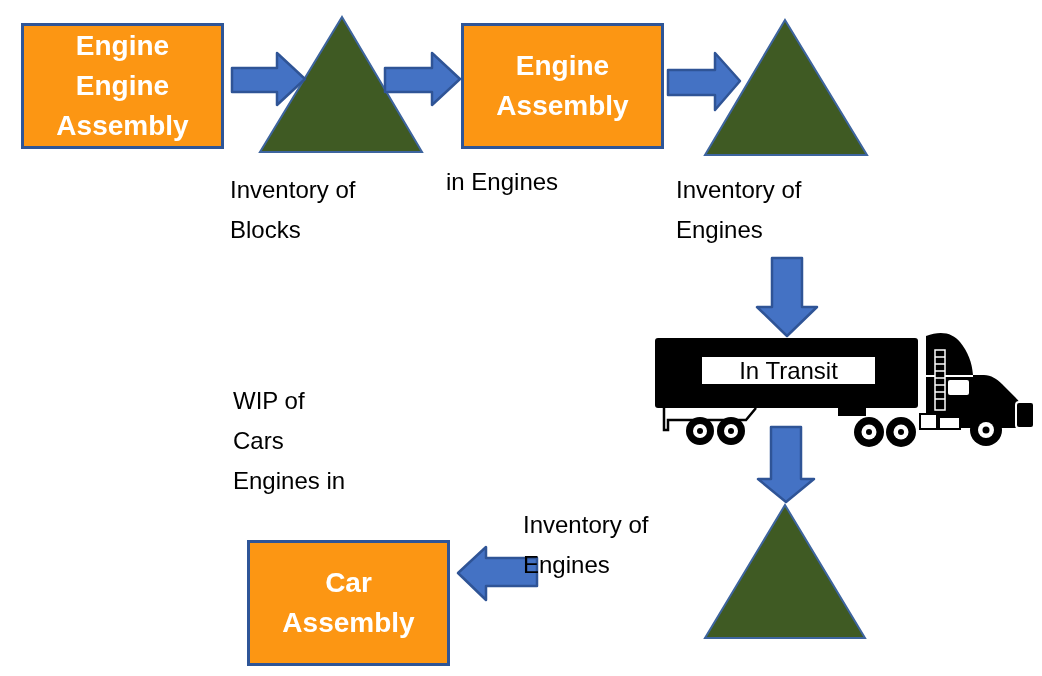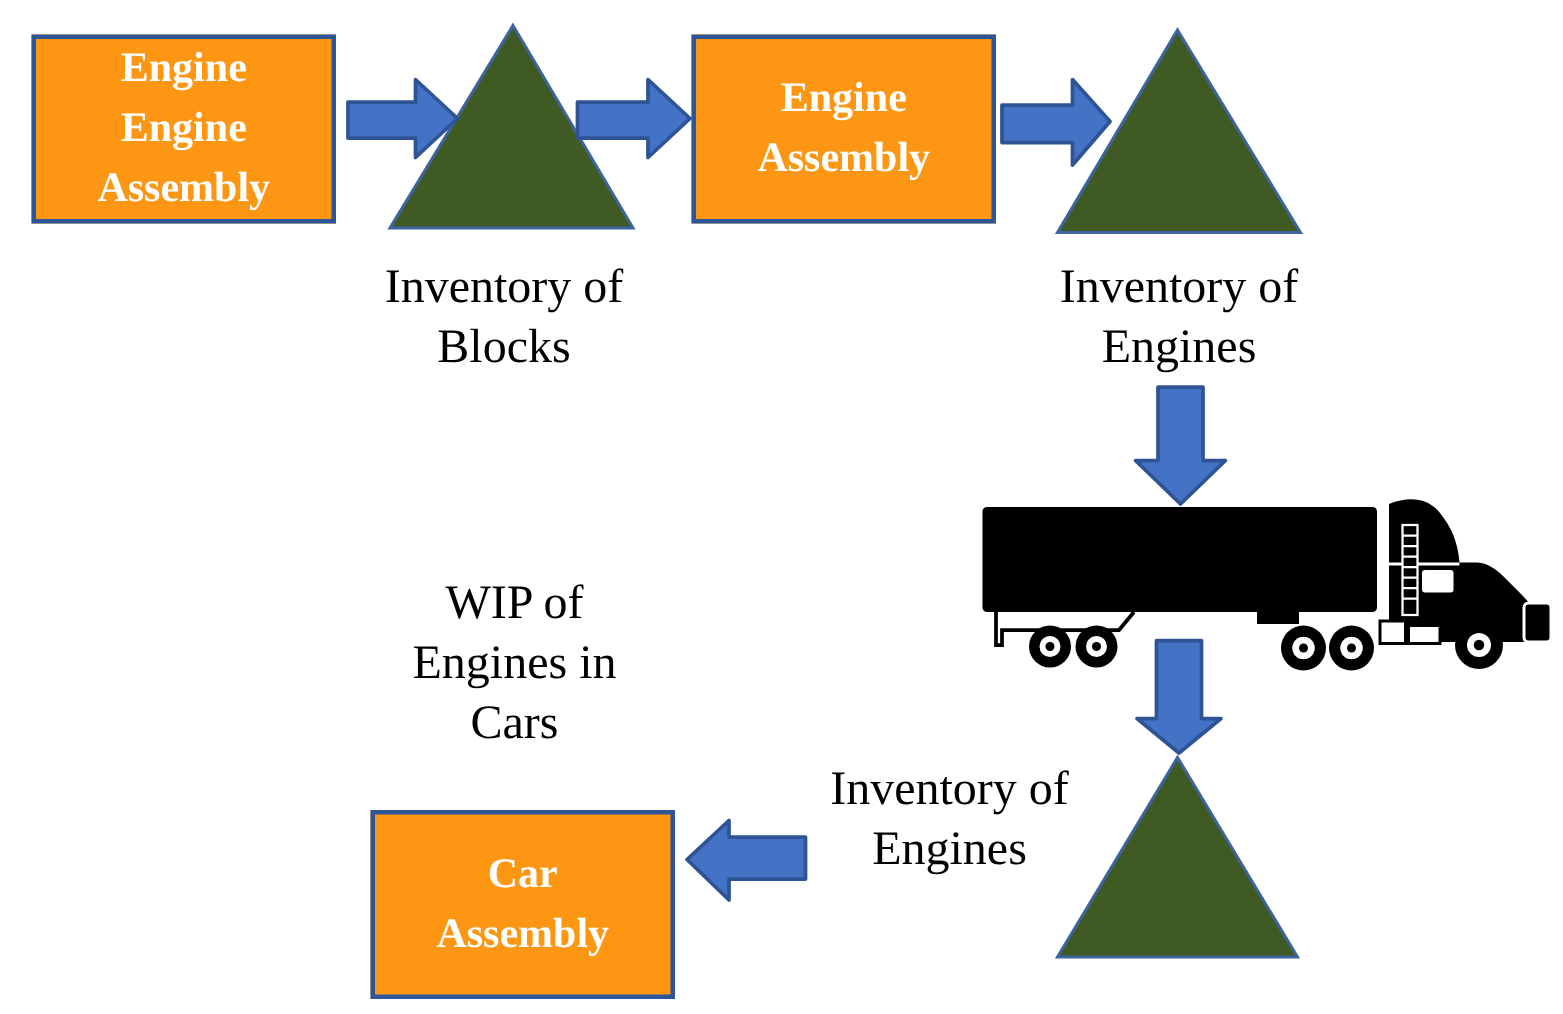--- a/index.html
+++ b/index.html
@@ -5,38 +5,38 @@
   :root{
     --box-fill:#FC9613; --box-border:#2E5597; --box-text:#FFFFFF;
     --triangle-fill:#3F5A23; --triangle-border:#3D649E;
     --arrow-fill:#4472C4; --arrow-border:#2F5496;
     --label-text:#000000; --truck-color:#000000; --background:#FFFFFF;
   }
   html,body{margin:0;padding:0;background:#fff;}
   .canvas{
     position:relative; width:1042px; height:676px;
     background:var(--background);
-    font-family:Liberation Serif, serif;
+    font-family:Liberation Sans, sans-serif;
     overflow:hidden;
   }
   .pbox{
     position:absolute; width:203px; height:126px; box-sizing:border-box;
     background:var(--box-fill); border:3px solid var(--box-border);
     display:flex; flex-direction:column; justify-content:center; align-items:center;
   }
   .bline{
     color:var(--box-text); font-weight:bold; font-size:28px; line-height:40px;
     text-align:center; white-space:nowrap;
   }
   .shape{position:absolute; display:block;}
   .tri polygon{fill:var(--triangle-fill); stroke:var(--triangle-border); stroke-width:2;}
   .arrow polygon{fill:var(--arrow-fill); stroke:var(--arrow-border); stroke-width:2.5; stroke-linejoin:round;}
   .dlabel{
-    position:absolute; text-align:center; color:var(--label-text);
-    font-size:32px; line-height:40px; white-space:nowrap;
+    position:absolute; text-align:left; color:var(--label-text);
+    font-size:24px; line-height:40px; white-space:nowrap;
   }
   .transit-sign{
     position:absolute; left:700px; top:355px; width:177px; height:31px; box-sizing:border-box;
     background:#fff; border:2px solid #000;
     display:flex; align-items:center; justify-content:center;
     font-size:24px; color:#000; white-space:nowrap;
   }
   .t-black{fill:var(--truck-color);}
   .t-outline{fill:none; stroke:var(--truck-color); stroke-width:2.5;}
   .t-white-box{fill:#fff; stroke:var(--truck-color); stroke-width:2;}
@@ -138,38 +138,40 @@
         <circle class="t-black" cx="251" cy="102" r="3"></circle>
     </g>
 
     <g>
       <circle class="t-black" cx="336" cy="100" r="16"></circle>
         <circle cx="336" cy="100" r="8" fill="#fff"></circle>
         <circle class="t-black" cx="336" cy="100" r="3.5"></circle>
     </g>
   </svg>
 
+  <div class="transit-sign">In Transit</div>
 
   <div class="dlabel" style="left:230px; top:170px; width:212px;">
     <div>Inventory of</div>
     <div>Blocks</div>
   </div>
 
   <div class="dlabel" style="left:446px; top:162px; width:220px;">
+    <div>in Engines</div>
   </div>
 
   <div class="dlabel" style="left:676px; top:170px; width:220px;">
     <div>Inventory of</div>
     <div>Engines</div>
   </div>
 
   <div class="dlabel" style="left:233px; top:381px; width:220px;">
     <div>WIP of</div>
+    <div>Cars</div>
     <div>Engines in</div>
-    <div>Cars</div>
   </div>
 
   <div class="dlabel" style="left:523px; top:505px; width:220px;">
     <div>Inventory of</div>
     <div>Engines</div>
   </div>
 
 </div>
 
 </body></html>

